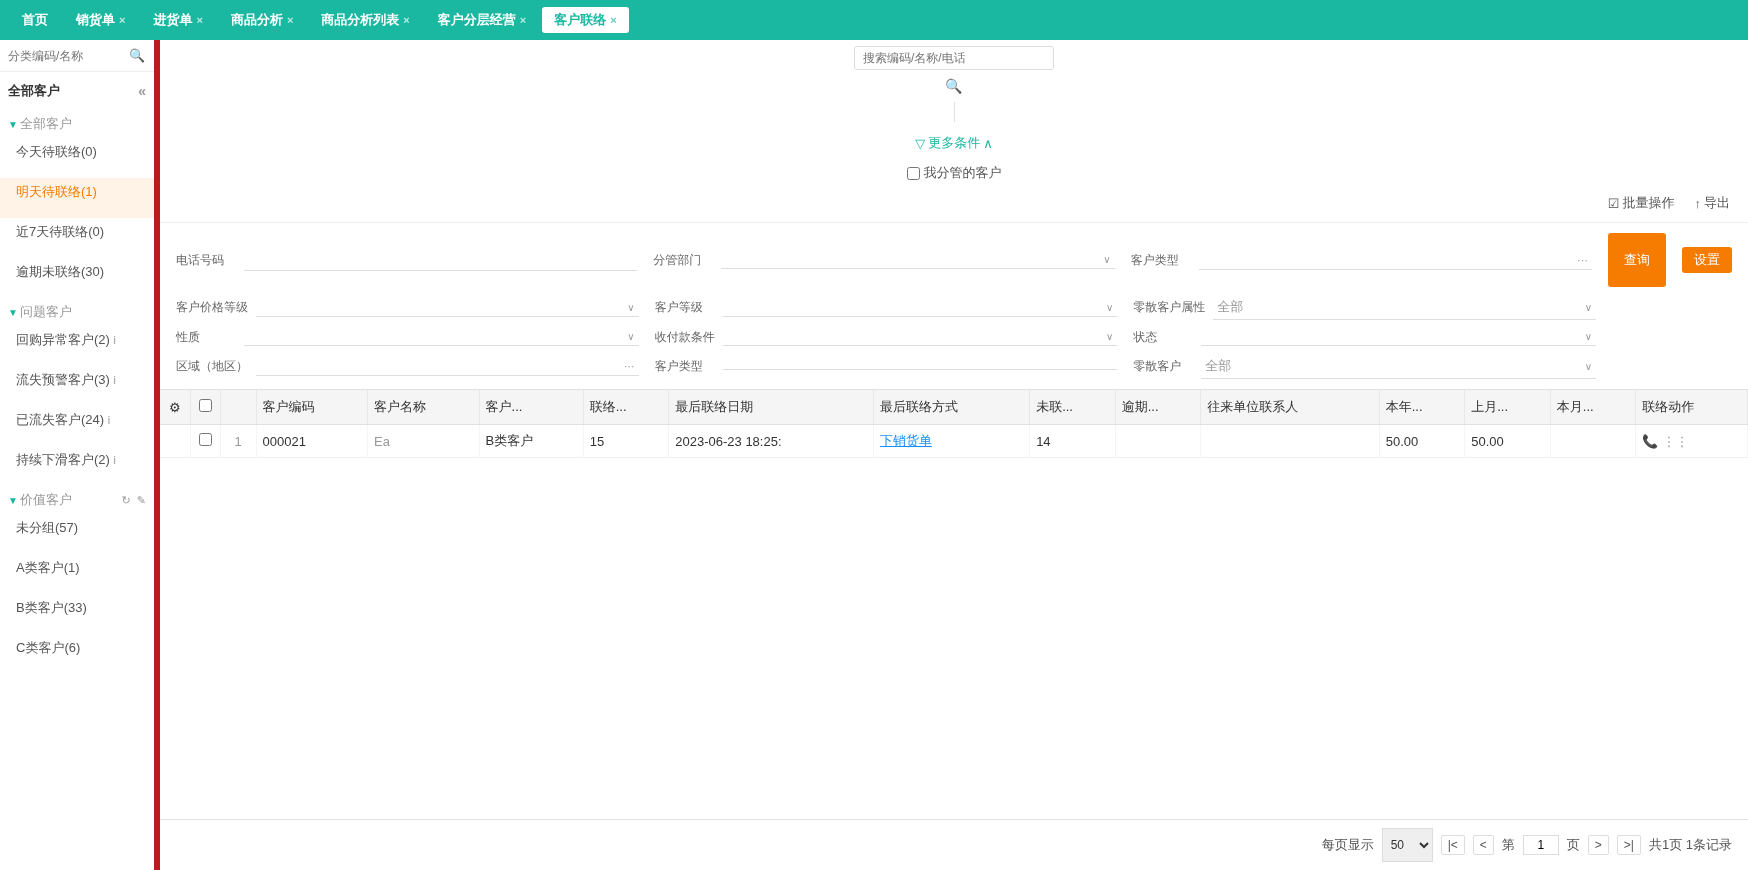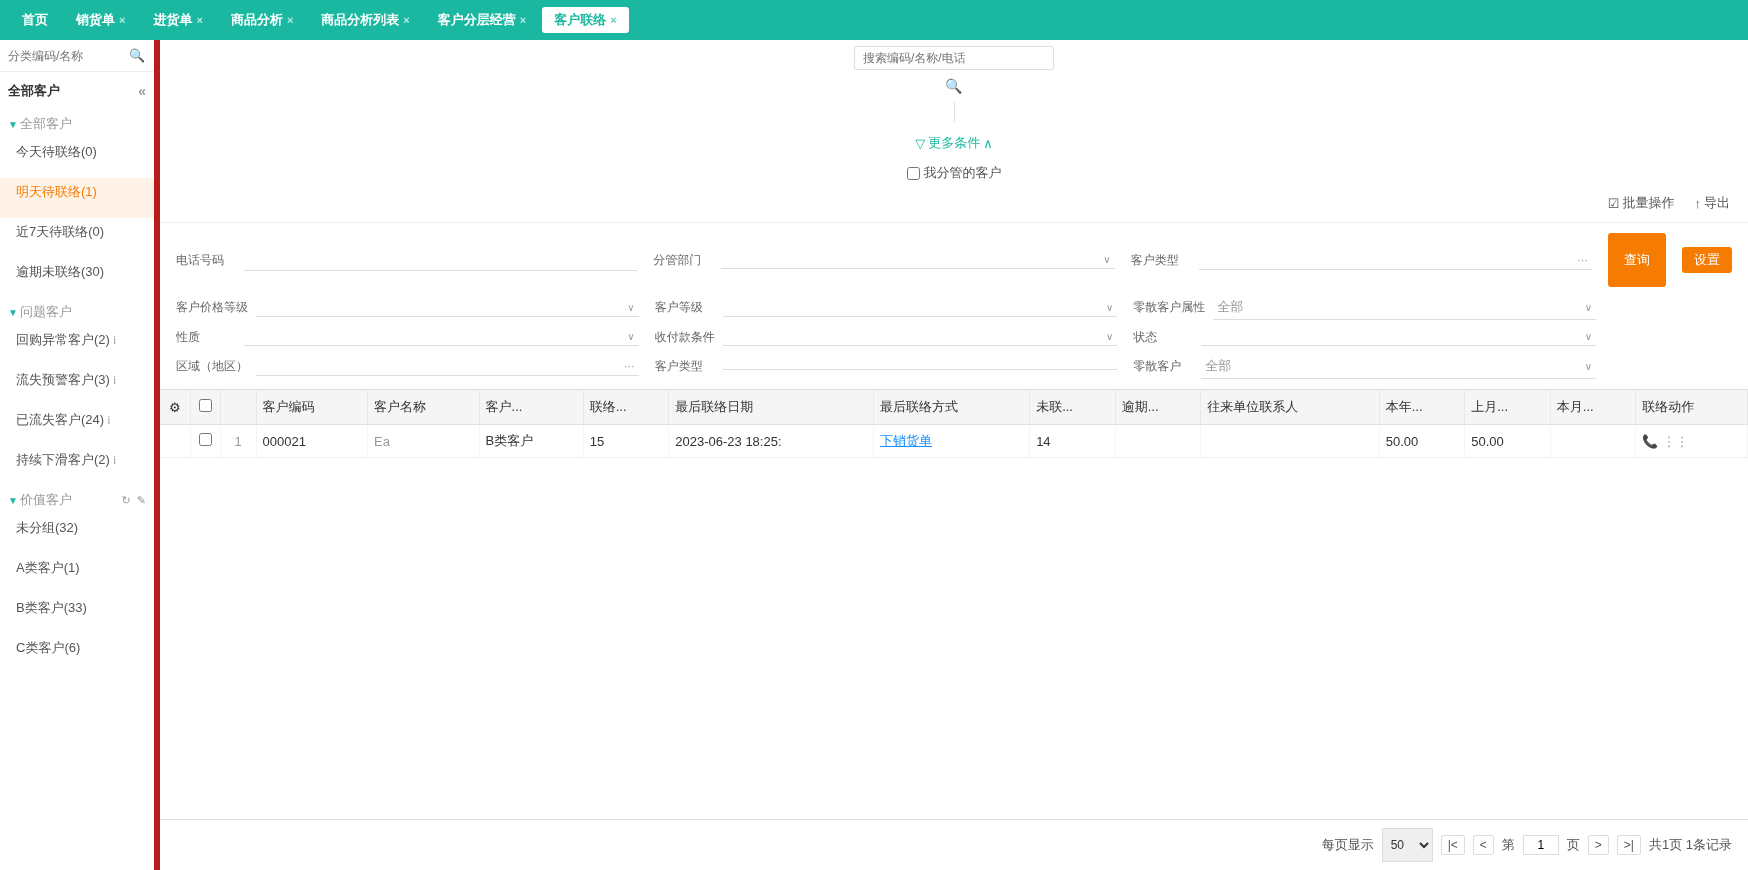--- a/index.html
+++ b/index.html
@@ -390,21 +390,21 @@
     </div>
 
     <div class="sidebar-group-label">
       <span class="arrow triangle-down">▼</span>
       <span>价值客户</span>
       <span style="color:#999; font-size:11px; margin-left:auto;">↻</span>
       <span style="color:#999; font-size:11px; margin-left:4px;">✎</span>
     </div>
 
     <div class="sidebar-item">
-      <span>未分组(32)</span>
+      <span>未分组(57)</span>
     </div>
     <div class="sidebar-item">
       <span>A类客户(1)</span>
     </div>
     <div class="sidebar-item">
       <span>B类客户(33)</span>
     </div>
     <div class="sidebar-item">
       <span>C类客户(6)</span>
     </div>

